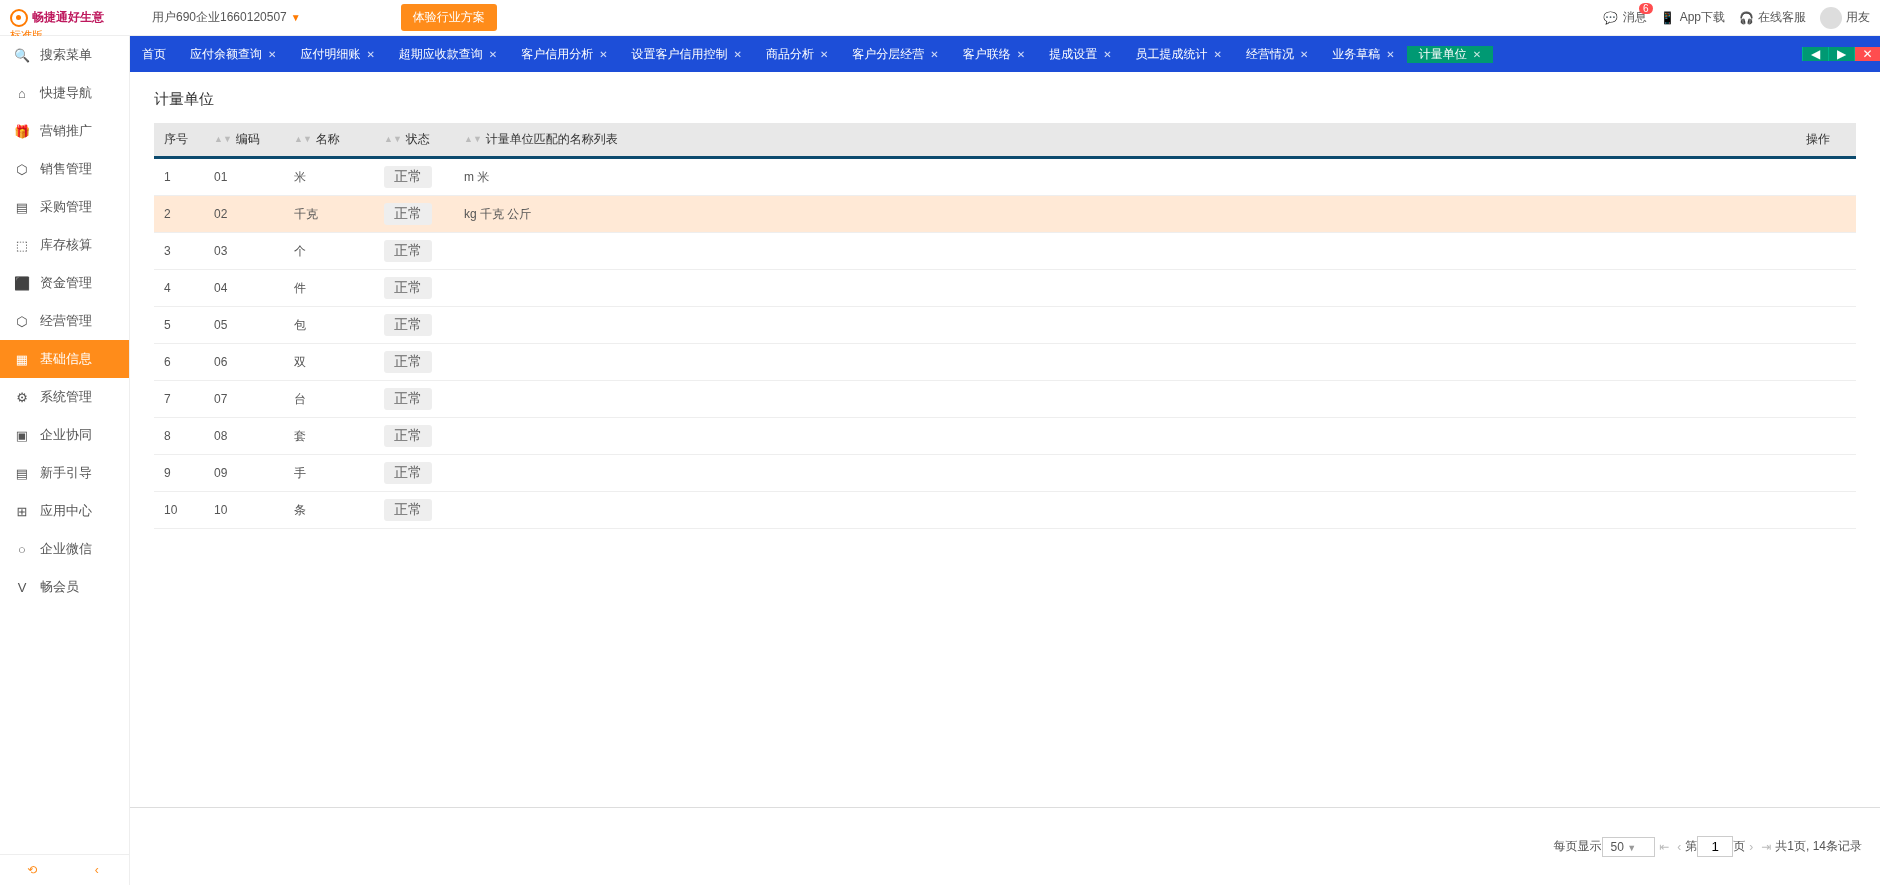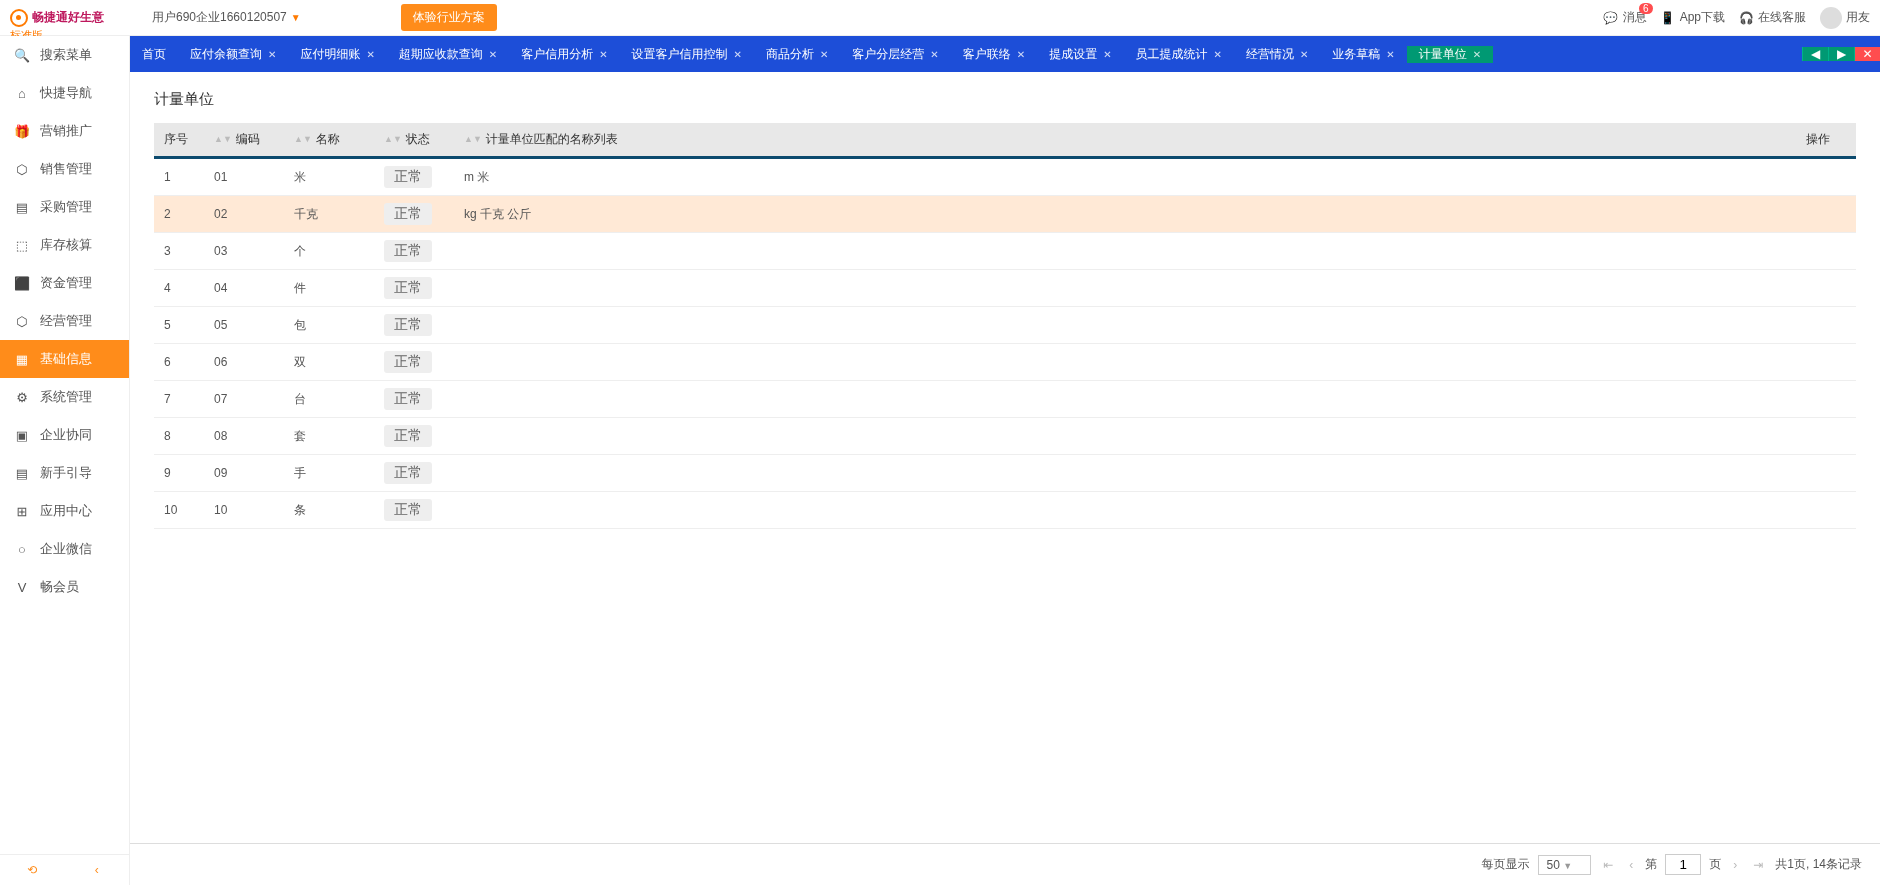--- a/index.html
+++ b/index.html
@@ -36,21 +36,21 @@
 .page-title { font-size: 15px; color: #333; margin-bottom: 14px; }
 .table-wrap { flex: 1; overflow: auto; }
 table { width: 100%; border-collapse: collapse; }
 thead th { background: #e8e8e8; text-align: left; padding: 8px 10px; font-weight: normal; font-size: 12px; color: #333; border-bottom: 3px solid #0c4a6e; }
 thead th .sort { color: #bbb; font-size: 9px; margin-right: 4px; display: inline-flex; flex-direction: column; line-height: 5px; vertical-align: middle; }
 tbody td { padding: 7px 10px; border-bottom: 1px solid #eee; font-size: 12px; color: #555; }
 tbody tr.highlight { background: #ffe9d6; }
 .status-tag { background: #eee; color: #666; padding: 2px 10px; border-radius: 3px; font-size: 14px; display: inline-block; }
 .col-action { width: 60px; text-align: center; }
 .col-action-th { background: #e8e8e8; text-align: left; }
-.footer { border-top: 1px solid #ddd; padding: 10px 18px; display: flex; align-items: center; justify-content: flex-end; gap: 8px; font-size: 12px; color: #555; }
+.footer { border-top: 1px solid #ddd; padding: 28px 18px; display: flex; align-items: center; justify-content: flex-end; gap: 0; font-size: 12px; color: #555; }
 .page-select { border: 1px solid #ccc; padding: 2px 18px 2px 8px; position: relative; }
 .page-input { border: 1px solid #ccc; width: 36px; text-align: center; padding: 2px; }
 .pager-btn { color: #bbb; cursor: pointer; padding: 0 4px; }
 </style>
 </head>
 <body>
 
 <div class="header">
   <div class="logo">
     <span class="logo-icon"></span>

